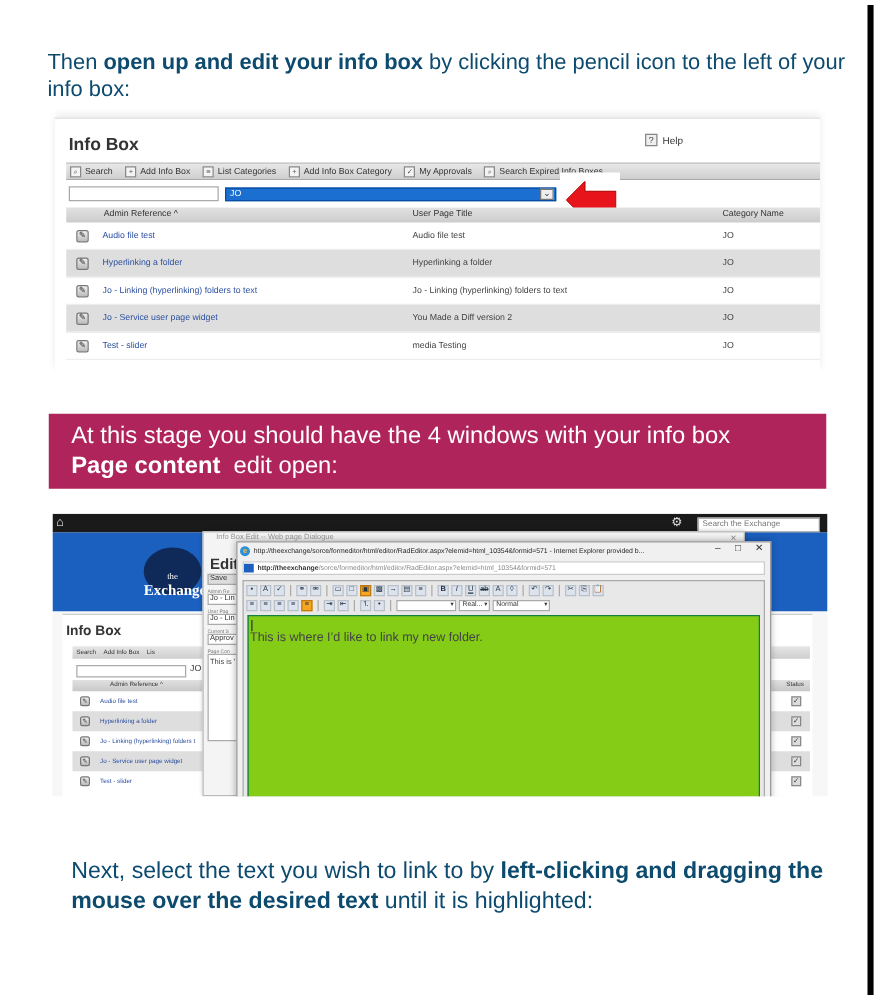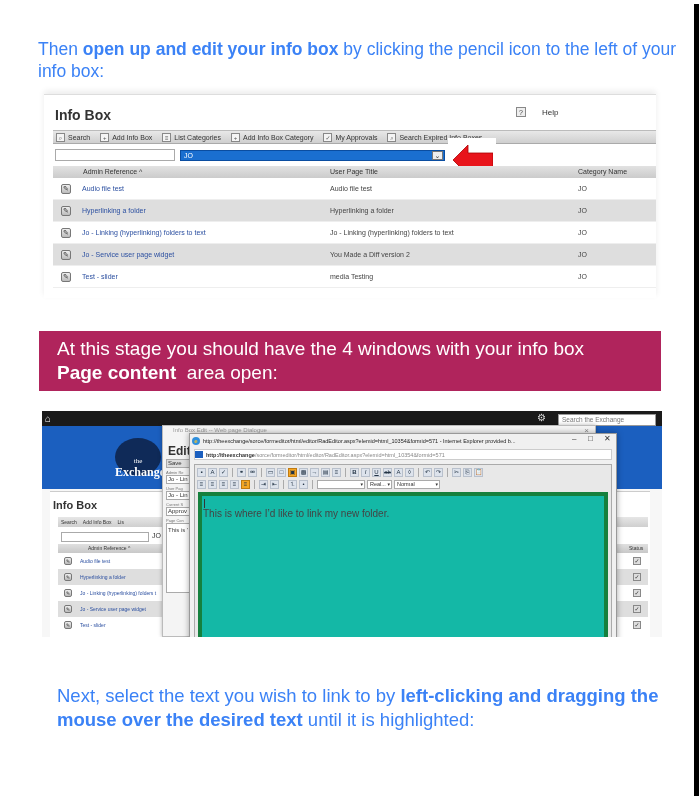--- a/index.html
+++ b/index.html
@@ -1,29 +1,29 @@
 <!DOCTYPE html>
 <html><head>
 <meta charset="utf-8">
 <style>
   * { box-sizing: border-box; margin: 0; padding: 0; }
   html, body { width: 699px; height: 800px; background: #fff; overflow: hidden; }
   body { font-family: "Liberation Sans", sans-serif; color: #111; position: relative; }
 
   .edge-bar { position: absolute; left: 694px; top: 4px; width: 5px; height: 792px; background: #000; }
 
-  .para { position: absolute; font-size: 17.5px; line-height: 22px; color: #3b82f6; }
+  .para { position: absolute; font-size: 17.5px; line-height: 22px; color: #0c4a6e; }
   .para b { font-weight: bold; }
   #p1 { left: 38px; top: 38px; width: 650px; }
   #p3 { left: 57px; top: 684px; width: 650px; font-size: 18.5px; line-height: 24px; }
 
   
   .shot1 { position: absolute; left: 44px; top: 94px; width: 612px; height: 204px; background: #fff; border-top: 1px solid #ddd; box-shadow: 0 -3px 6px rgba(0,0,0,0.08); }
   .ib-title { position: absolute; left: 11px; top: 12px; font-size: 14px; font-weight: bold; color: #333; }
-  .ib-help { position: absolute; left: 472px; top: 12px; font-size: 8px; color: #333; display: flex; align-items: flex-end; gap: 16px; }
+  .ib-help { position: absolute; left: 472px; top: 12px; font-size: 8px; color: #333; display: flex; align-items: flex-end; gap: 4px; }
   .help-ico { width: 10px; height: 10px; border: 1px solid #888; background: #eee; font-size: 7px; text-align: center; line-height: 9px; color: #444; }
   .ib-toolbar { position: absolute; left: 9px; top: 35px; width: 603px; height: 14px; background: linear-gradient(#e8e8e8, #cfcfcf); border-top: 1px solid #bbb; border-bottom: 1px solid #aaa; display: flex; align-items: center; gap: 10px; padding-left: 3px; font-size: 7px; color: #333; }
   .tb-item { display: flex; align-items: center; gap: 3px; white-space: nowrap; }
   .tb-ico { width: 9px; height: 9px; border: 1px solid #888; background: #f4f4f4; font-size: 6px; line-height: 8px; text-align: center; color: #555; }
   .ib-filter { position: absolute; left: 11px; top: 54px; width: 120px; height: 12px; border: 1px solid #aaa; background: #fff; }
   .ib-select { position: absolute; left: 136px; top: 55px; width: 265px; height: 11px; background: #1a6fd0; border: 1px solid #0a4da0; color: #fff; font-size: 7px; line-height: 9px; padding-left: 3px; }
   .ib-select-arrow { position: absolute; right: 1px; top: 0px; width: 11px; height: 9px; background: #eee; border: 1px solid #777; color: #333; font-size: 7px; line-height: 7px; text-align: center; }
   .callout { position: absolute; left: 404px; top: 43px; width: 48px; height: 40px; background: #fff; }
   .arrow { position: absolute; left: 409px; top: 50px; width: 0; height: 0; }
   .arrow svg { display: block; }
@@ -83,21 +83,21 @@
   .dlg2-url { position: absolute; left: 4px; top: 15px; width: 418px; height: 11px; background: #fff; border: 1px solid #ccc; font-size: 5.5px; color: #888; display: flex; align-items: center; gap: 3px; white-space: nowrap; overflow: hidden; }
   .url-ico { width: 8px; height: 7px; background: #1b5fbf; }
   .url-host { color: #333; font-weight: bold; }
   .editor { position: absolute; left: 4px; top: 30px; width: 418px; height: 180px; background: #e8e8e8; border: 1px solid #aaa; }
   .ed-tb { position: absolute; left: 2px; height: 11px; display: flex; gap: 2px; align-items: center; font-size: 6px; color: #333; }
   .ed-btn { width: 9px; height: 9px; background: #dde3ec; border: 1px solid #b8c0cc; text-align: center; line-height: 7px; font-size: 6px; color: #234; }
   .ed-btn.hl { background: #f5a623; border-color: #c07a10; }
   .ed-sep { width: 1px; height: 9px; background: #aaa; margin: 0 2px; }
   .ed-sel { height: 9px; background: #fff; border: 1px solid #aaa; font-size: 5.5px; line-height: 7px; padding-left: 2px; position: relative; }
   .ed-sel::after { content: "▾"; position: absolute; right: 1px; top: 0; font-size: 5px; }
-  .ed-area { position: absolute; left: 3px; top: 27px; width: 410px; height: 150px; background: #14b8a6; border: 4px solid #15803d; }
+  .ed-area { position: absolute; left: 3px; top: 27px; width: 410px; height: 150px; background: #84cc16; border: 1px solid #15803d; }
   .ed-cursor { position: absolute; left: 2px; top: 3px; width: 1px; height: 9px; background: #333; }
   .ed-text { position: absolute; left: 1px; top: 12px; font-size: 10px; color: #444; white-space: nowrap; }
 </style>
 </head>
 <body>
 
 <div class="edge-bar"></div>
 
 <p id="p1" class="para"><span>Then </span><b>open up and edit your info box</b><span> by clicking the pencil icon to the left of your info box:</span></p>
 
@@ -178,21 +178,21 @@
       <span class="pencil">✎</span>
       <span class="c-admin">Test - slider</span>
       <span class="c-title">media Testing</span>
       <span class="c-cat">JO</span>
     </div>
   </div>
 </div>
 
 <div class="banner">
   <div>At this stage you should have the 4 windows with your info box</div>
-  <div><b>Page content</b><span style="white-space:pre">  area open:</span></div>
+  <div><b>Page content</b><span style="white-space:pre">  edit open:</span></div>
 </div>
 
 <div class="shot2">
   <div class="s2-topbar">
     <span class="s2-home">⌂</span>
     <span class="s2-gear">⚙</span>
     <div class="s2-search">Search the Exchange</div>
   </div>
   <div class="s2-blue"></div>
   <div class="s2-logo">

